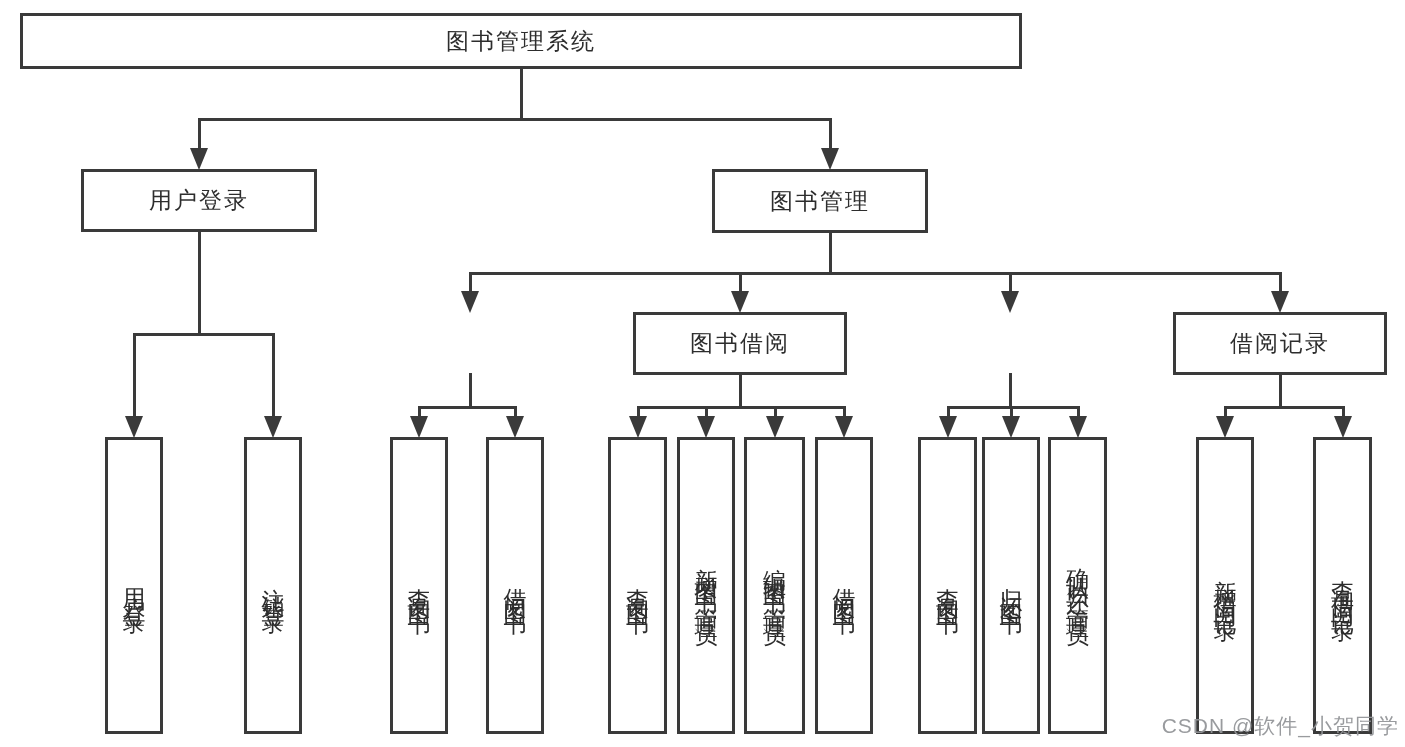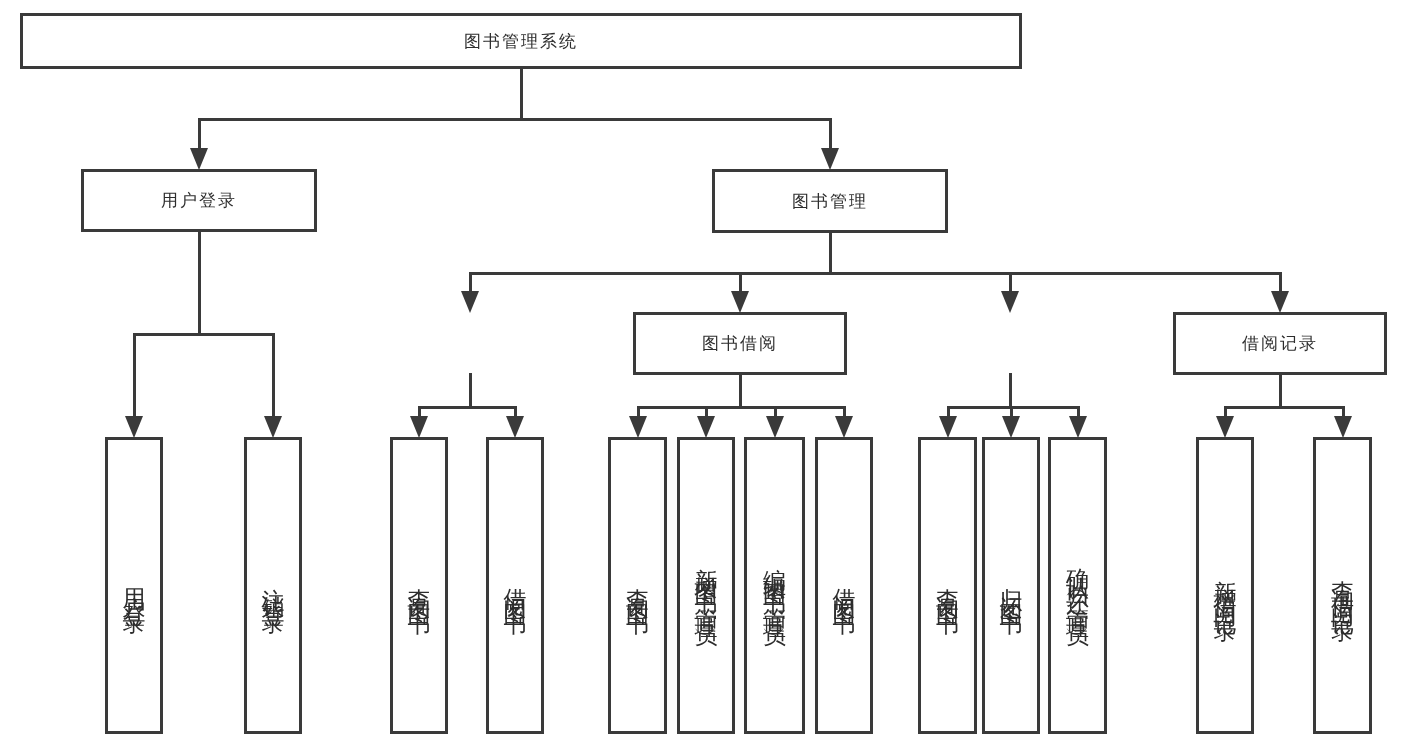--- a/index.html
+++ b/index.html
@@ -15,21 +15,21 @@
     box-sizing:border-box;
     border:3px solid #3a3a3a;
     background:#ffffff;
     display:flex;
     align-items:center;
     justify-content:center;
     color:#2d2d2d;
     text-align:center;
   }
   .node.h{
-    font-size:17px;
+    font-size:23px;
     letter-spacing:2px;
     white-space:nowrap;
     font-family:Liberation Serif, serif;
   }
   .node.v{
     writing-mode:vertical-rl;
     text-orientation:mixed;
     font-size:23px;
     line-height:1;
     letter-spacing:8px;
@@ -52,23 +52,24 @@
     letter-spacing:1px;
     color:rgba(148,150,153,0.95);
     z-index:5;
     white-space:nowrap;
   }
 </style>
 </head>
 <body>
 
 <div id="canvas">
+  <div class="watermark">CSDN @软件_小贺同学</div>
 <div class="node h" style="left: 20px; top: 13px; width: 1002px; height: 56px;">图书管理系统</div>
     <div class="node h" style="left: 81px; top: 169px; width: 236px; height: 63px;">用户登录</div>
-    <div class="node h" style="left: 712px; top: 169px; width: 236px; height: 64px;">图书管理</div>
+    <div class="node h" style="left: 712px; top: 169px; width: 216px; height: 64px;">图书管理</div>
     <div class="node h" style="left: 633px; top: 312px; width: 214px; height: 63px;">图书借阅</div>
     <div class="node h" style="left: 1173px; top: 312px; width: 214px; height: 63px;">借阅记录</div>
     <div class="node v" style="left: 105px; top: 437px; width: 58px; height: 297px;">用户登录</div>
     <div class="node v" style="left: 244px; top: 437px; width: 58px; height: 297px;">注销登录</div>
     <div class="node v" style="left: 390px; top: 437px; width: 58px; height: 297px;">查询图书</div>
     <div class="node v" style="left: 486px; top: 437px; width: 58px; height: 297px;">借阅图书</div>
     <div class="node v" style="left: 608px; top: 437px; width: 59px; height: 297px;">查询图书</div>
     <div class="node v" style="left: 677px; top: 437px; width: 58px; height: 297px;">新增图书（管理员）</div>
     <div class="node v" style="left: 744px; top: 437px; width: 61px; height: 297px;">编辑图书（管理员）</div>
     <div class="node v" style="left: 815px; top: 437px; width: 58px; height: 297px;">借阅图书</div>

